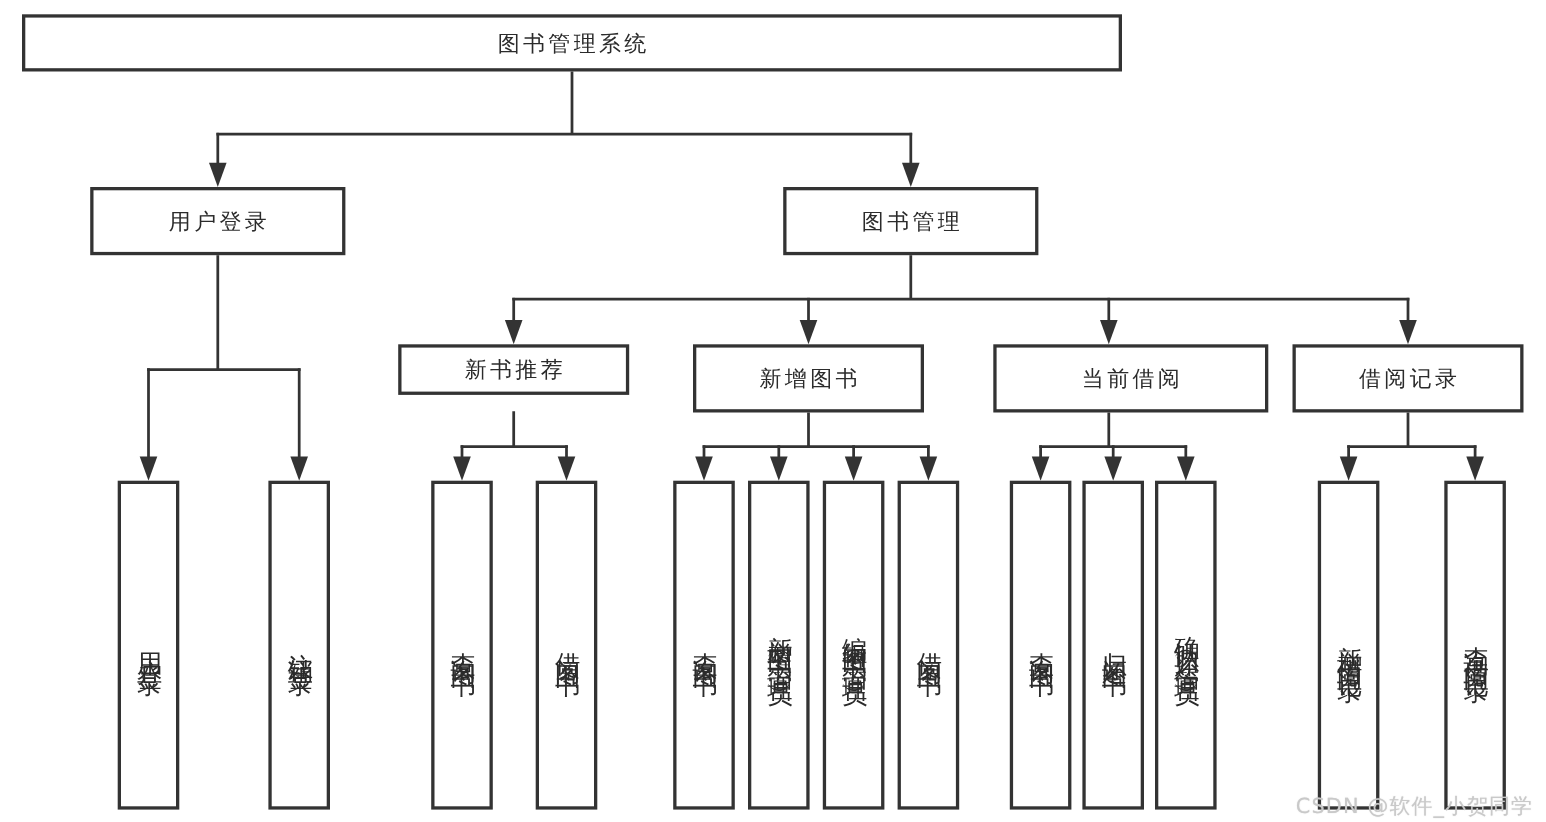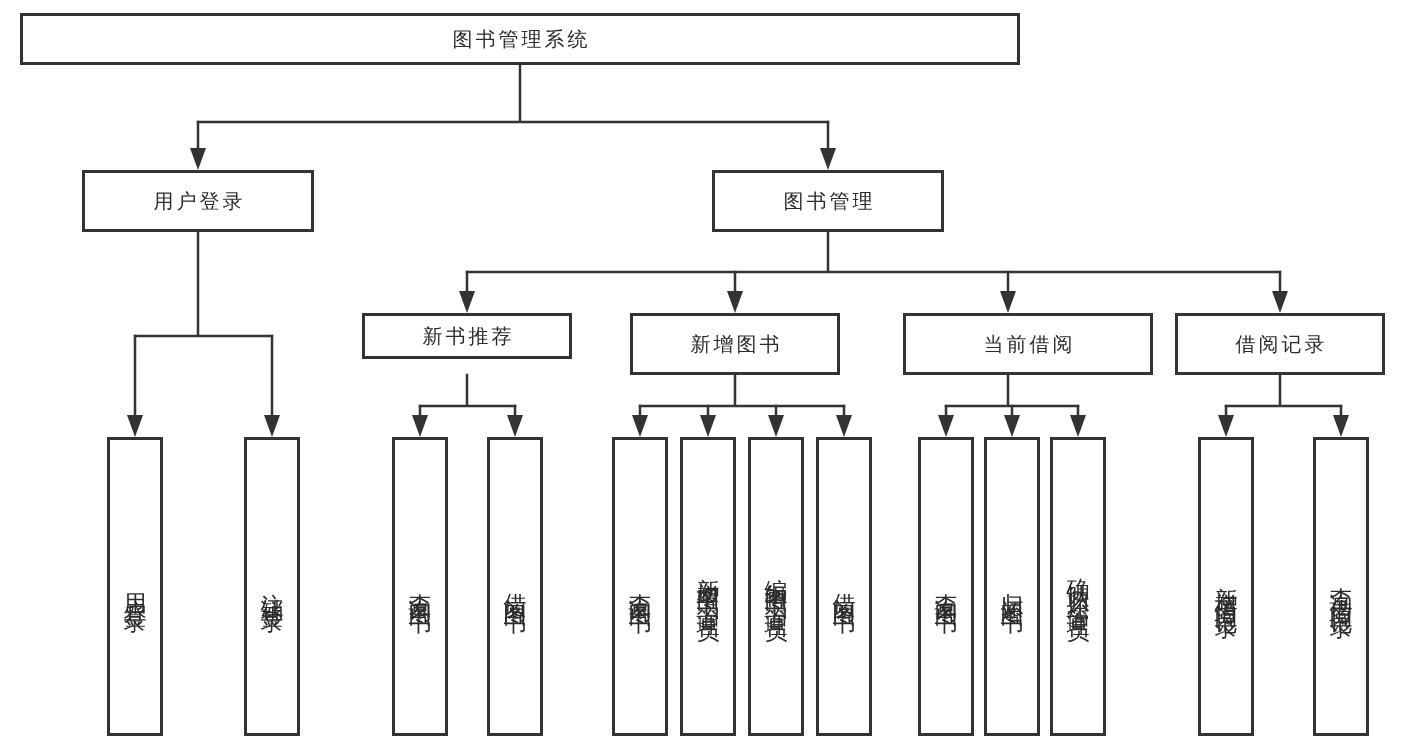--- a/index.html
+++ b/index.html
@@ -190,14 +190,15 @@
     <span class="lbl">确认归还（管理员）</span>
   </div>
 
   <div class="node v" style="left:1198px;">
     <span class="lbl">新增借阅记录</span>
   </div>
   <div class="node v" style="left:1313px;">
     <span class="lbl">查询借阅记录</span>
   </div>
 
+  <div class="watermark">CSDN @软件_小贺同学</div>
 
 </div>
 
 </body></html>

